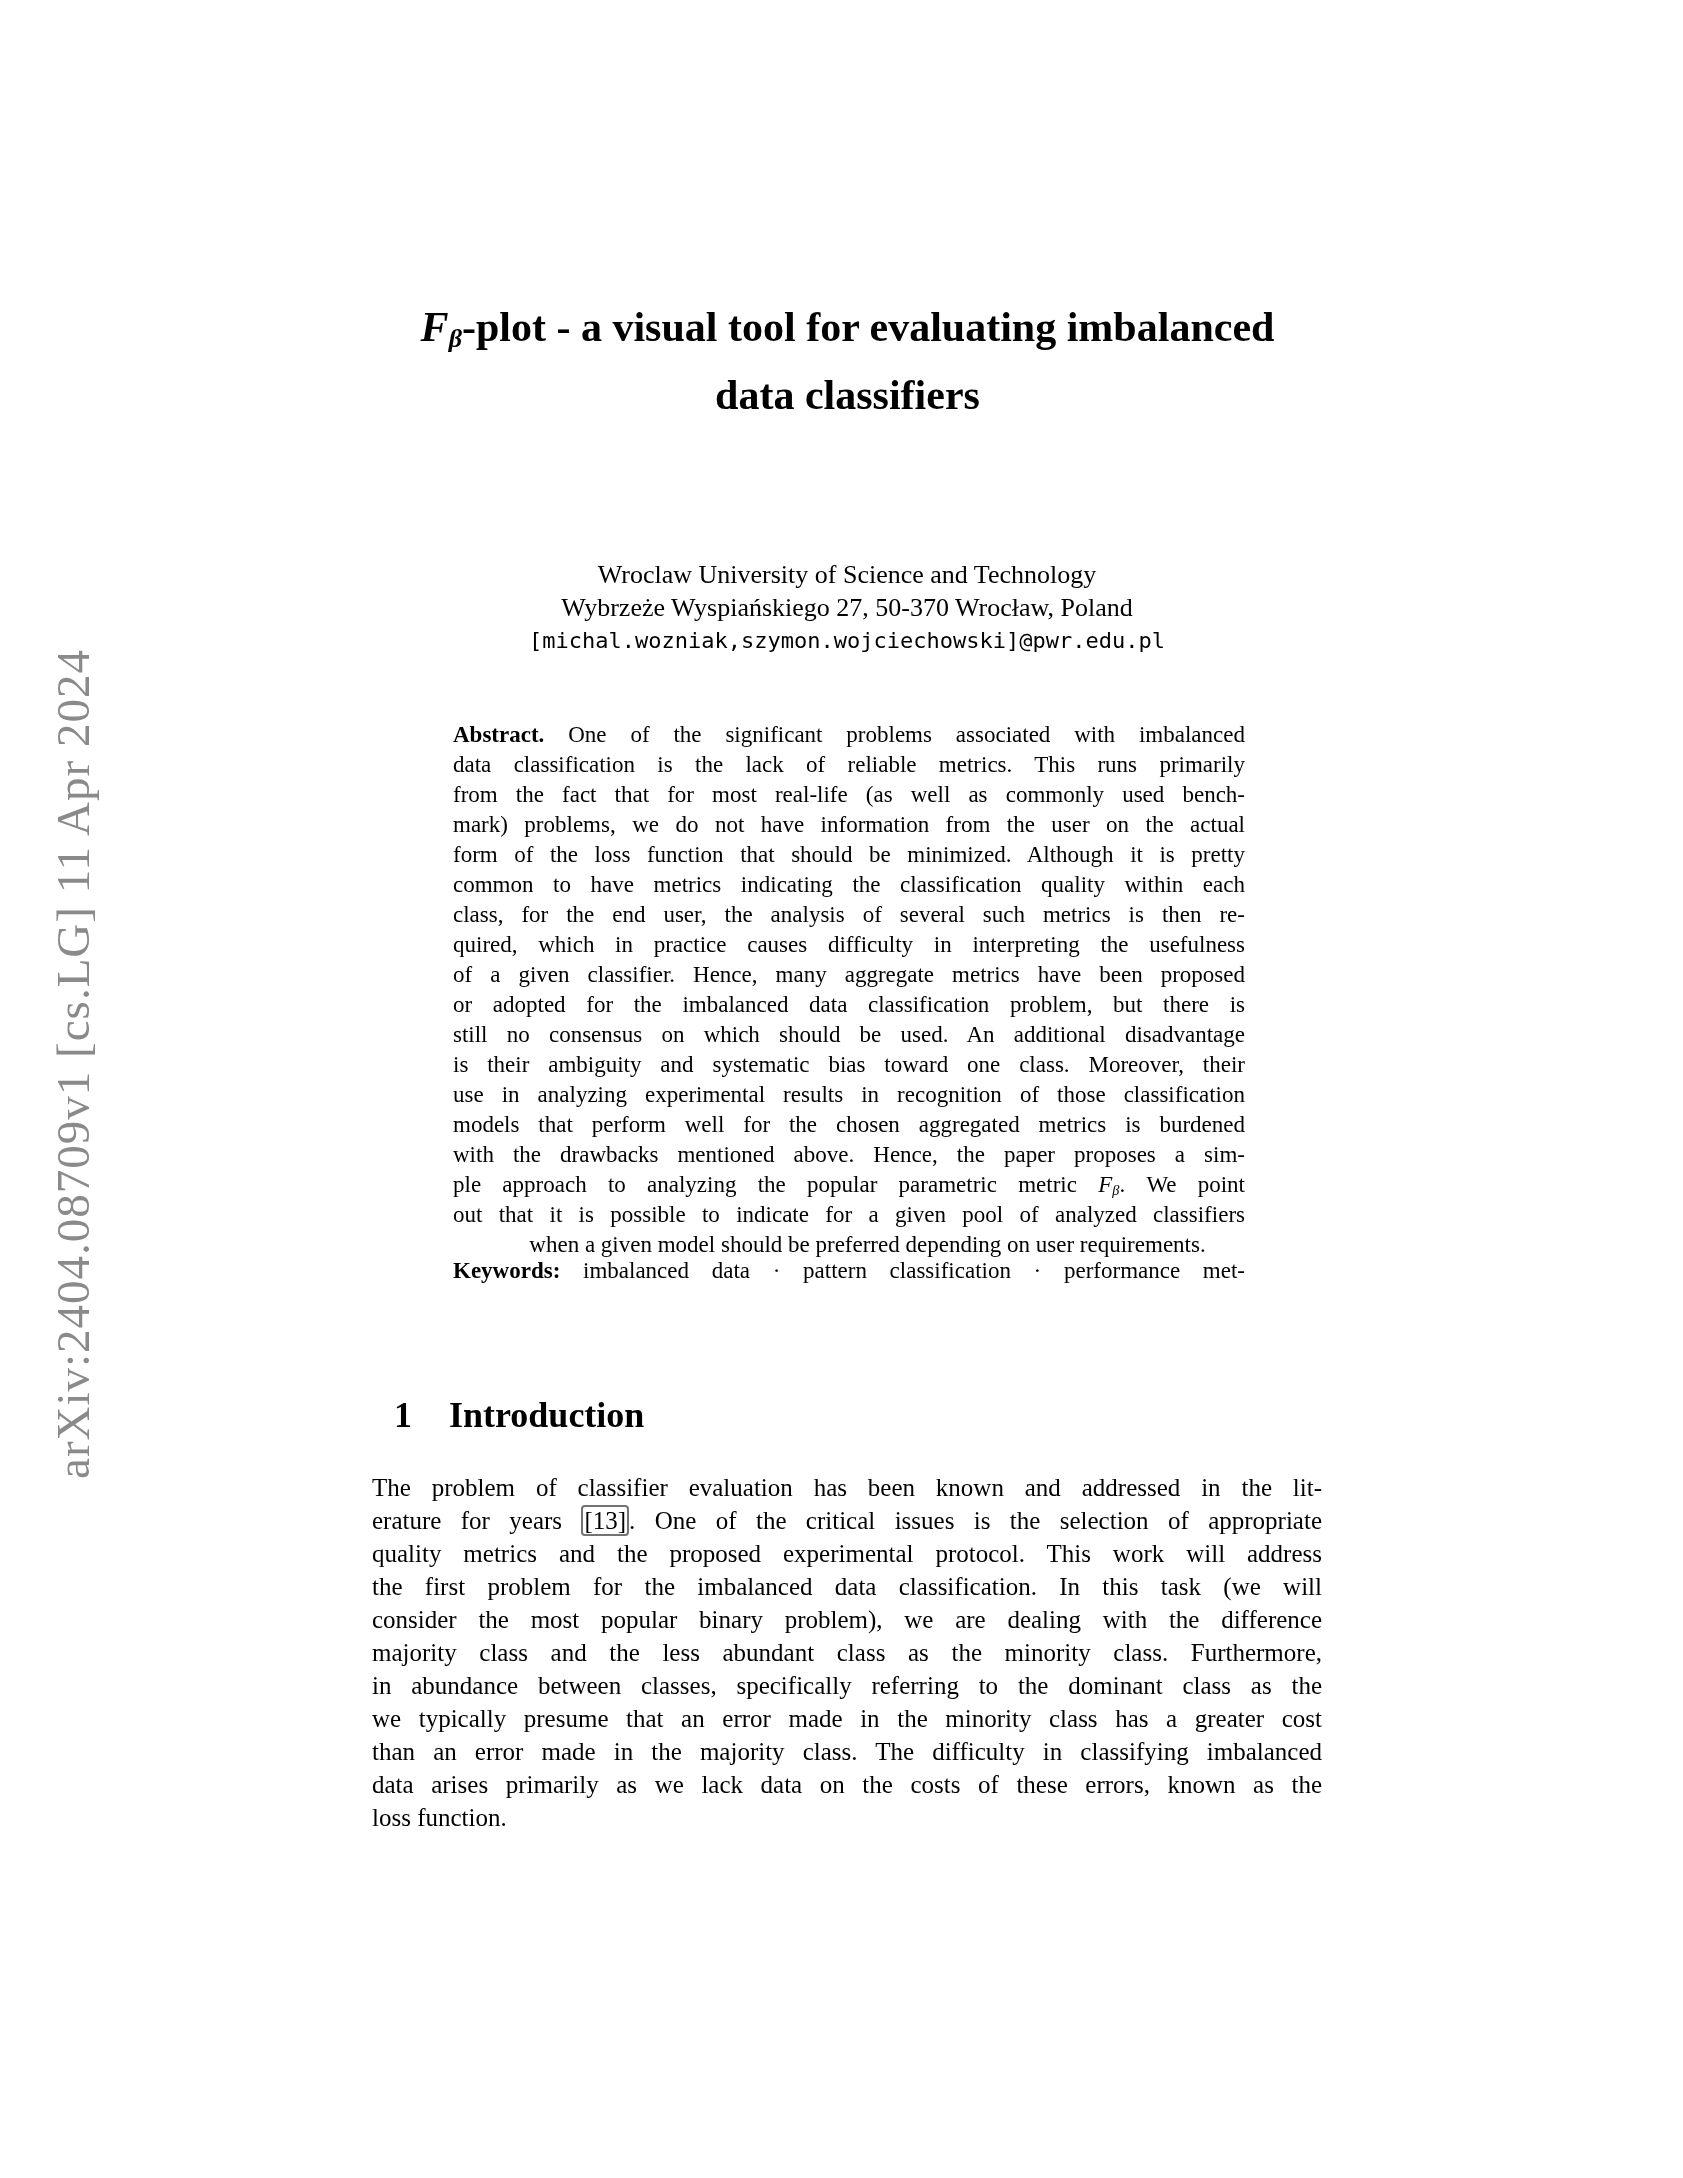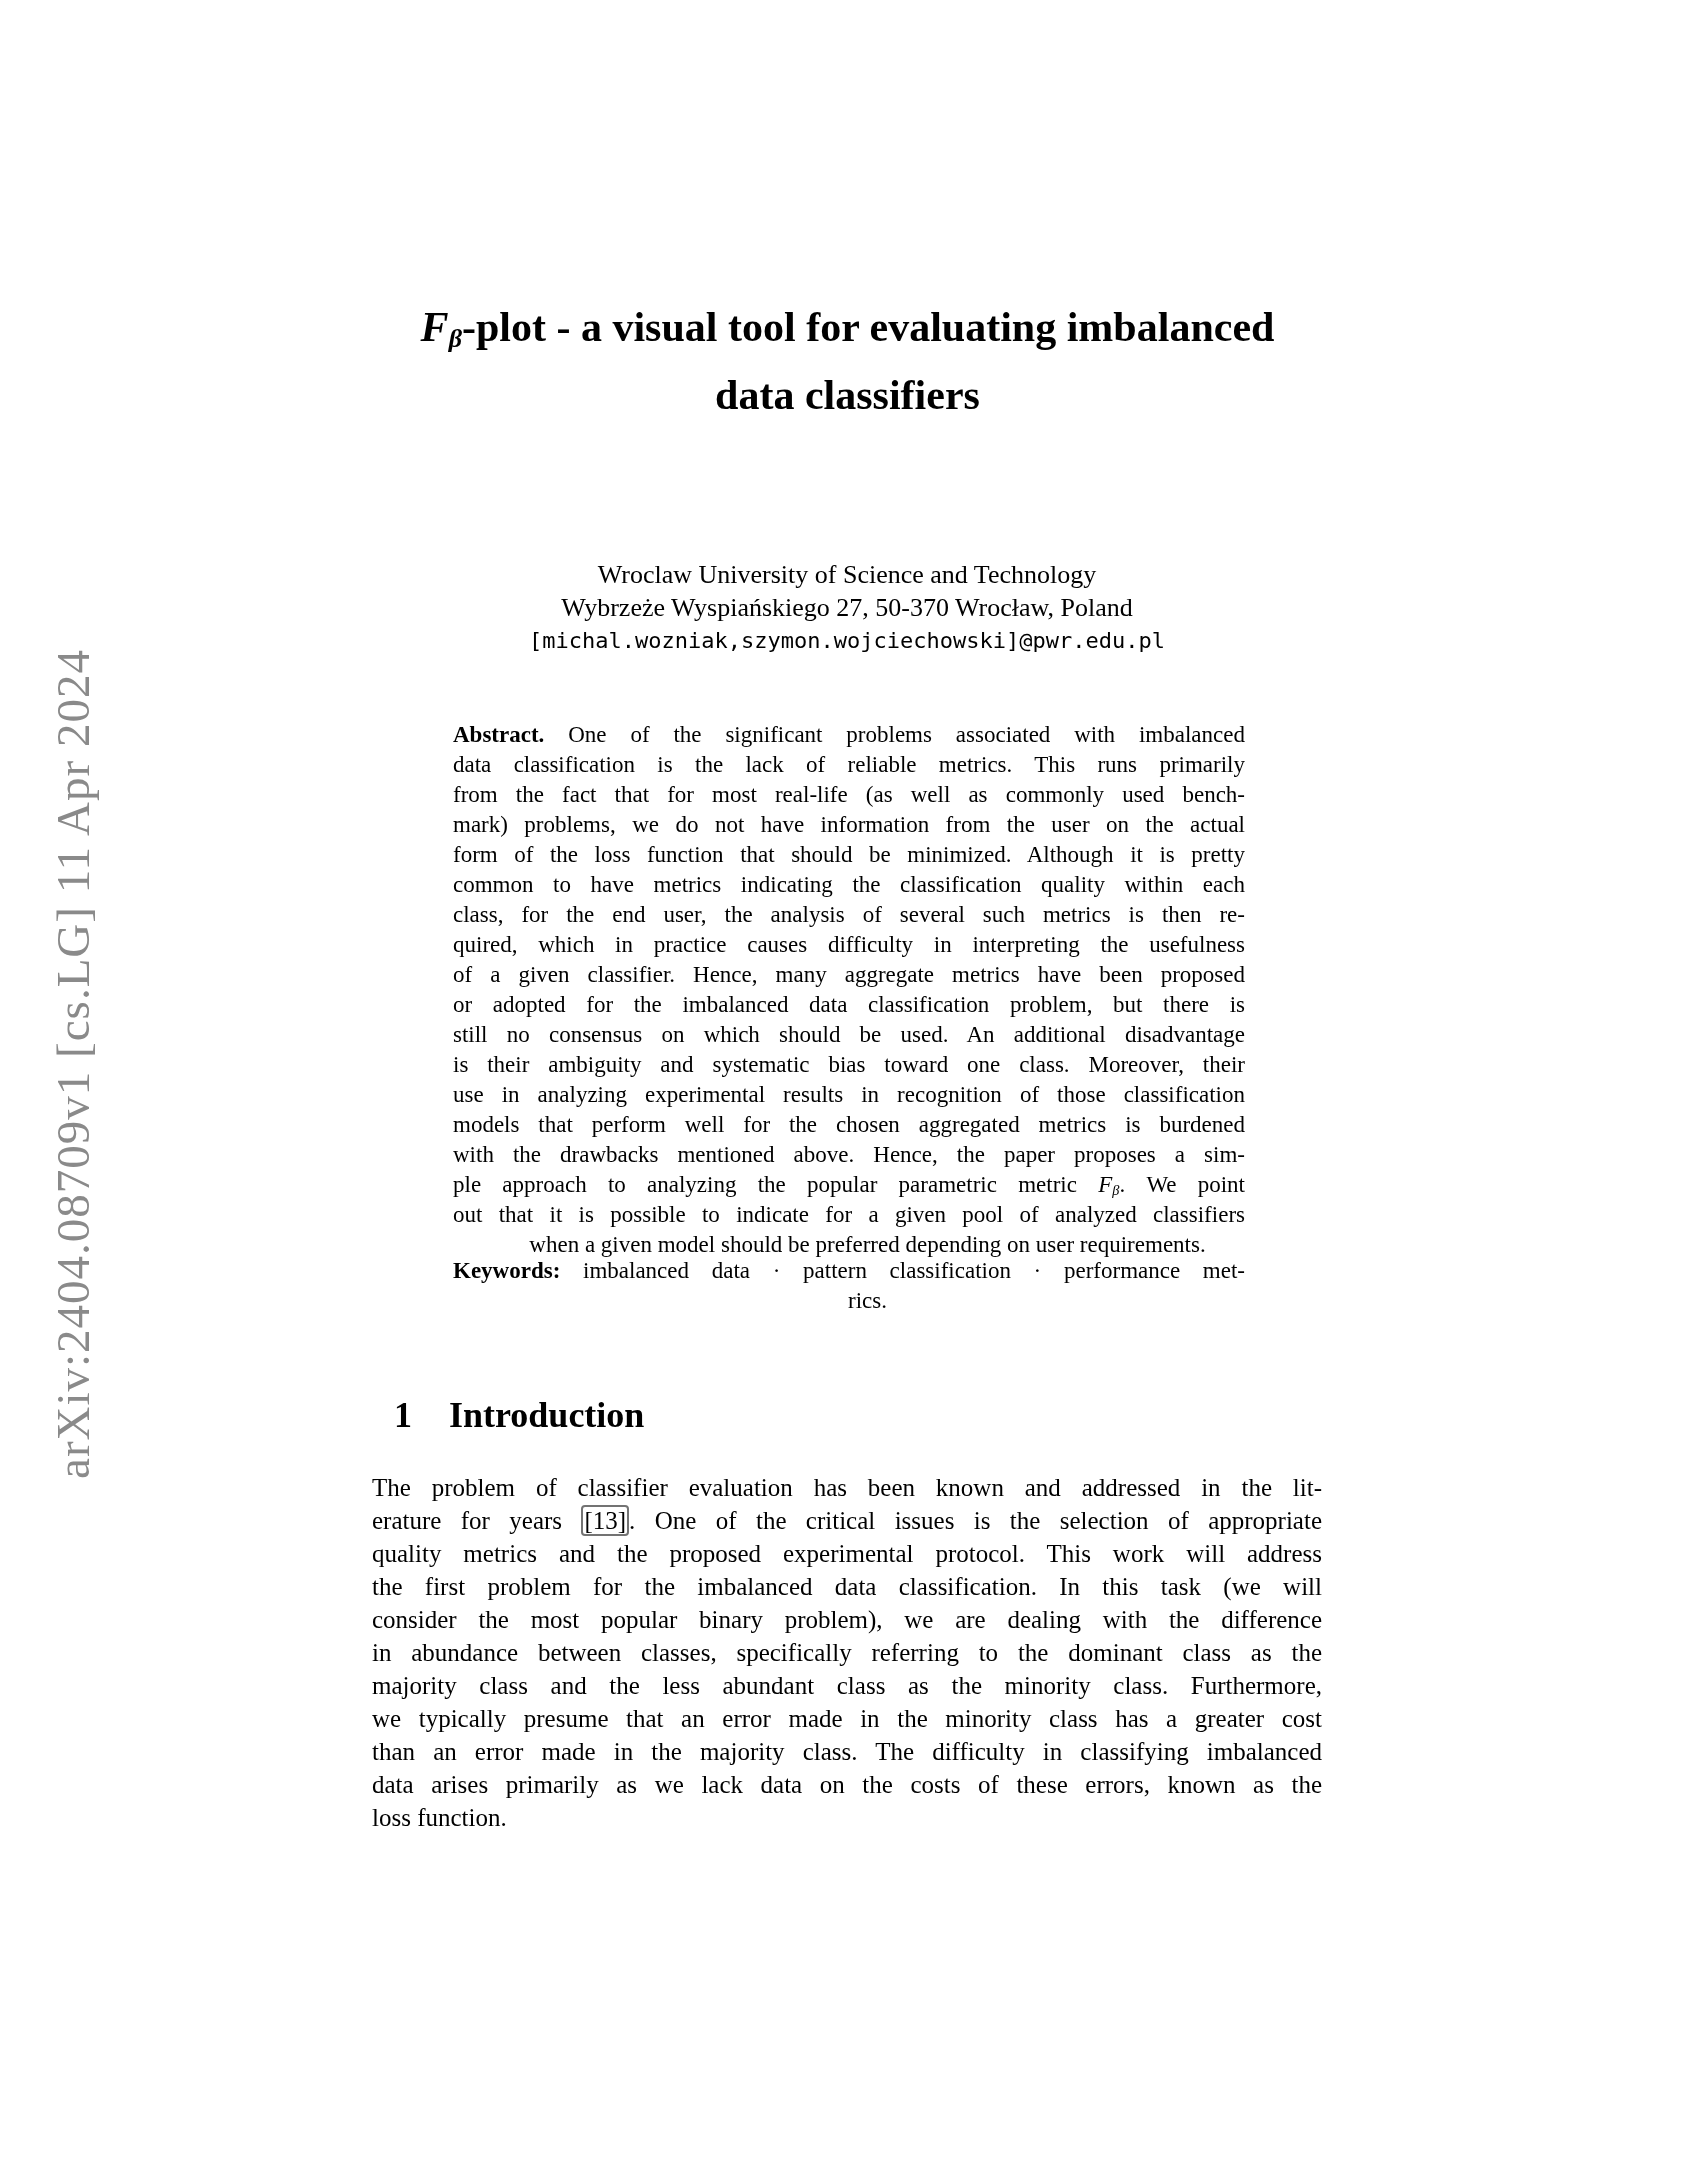--- a/index.html
+++ b/index.html
@@ -99,35 +99,34 @@
     <div class="jline">use in analyzing experimental results in recognition of those classification</div>
     <div class="jline">models that perform well for the chosen aggregated metrics is burdened</div>
     <div class="jline">with the drawbacks mentioned above. Hence, the paper proposes a sim-</div>
     <div class="jline"><span>ple approach to analyzing the popular parametric metric </span><span class="math-i">F</span><span class="beta-sub">β</span><span>. We point</span></div>
     <div class="jline">out that it is possible to indicate for a given pool of analyzed classifiers</div>
     <div class="plain">when a given model should be preferred depending on user requirements.</div>
   </div>
 
   <div class="keywords">
     <div class="jline"><span class="run-label">Keywords:</span><span> imbalanced data · pattern classification · performance met-</span></div>
-    <div class="plain">rics.</div>
   </div>
 
   <div class="section-heading">
     <span class="section-number">1</span><span>Introduction</span>
   </div>
 
   <div class="body-par">
     <div class="jline">The problem of classifier evaluation has been known and addressed in the lit-</div>
     <div class="jline"><span>erature for years </span><span class="cite-link">[13]</span><span>. One of the critical issues is the selection of appropriate</span></div>
     <div class="jline">quality metrics and the proposed experimental protocol. This work will address</div>
     <div class="jline">the first problem for the imbalanced data classification. In this task (we will</div>
     <div class="jline">consider the most popular binary problem), we are dealing with the difference</div>
+    <div class="jline">majority class and the less abundant class as the minority class. Furthermore,</div>
     <div class="jline">in abundance between classes, specifically referring to the dominant class as the</div>
-    <div class="jline">majority class and the less abundant class as the minority class. Furthermore,</div>
     <div class="jline">we typically presume that an error made in the minority class has a greater cost</div>
     <div class="jline">than an error made in the majority class. The difficulty in classifying imbalanced</div>
     <div class="jline">data arises primarily as we lack data on the costs of these errors, known as the</div>
     <div class="plain">loss function.</div>
   </div>
 
 </div>
 
 
 </body></html>

